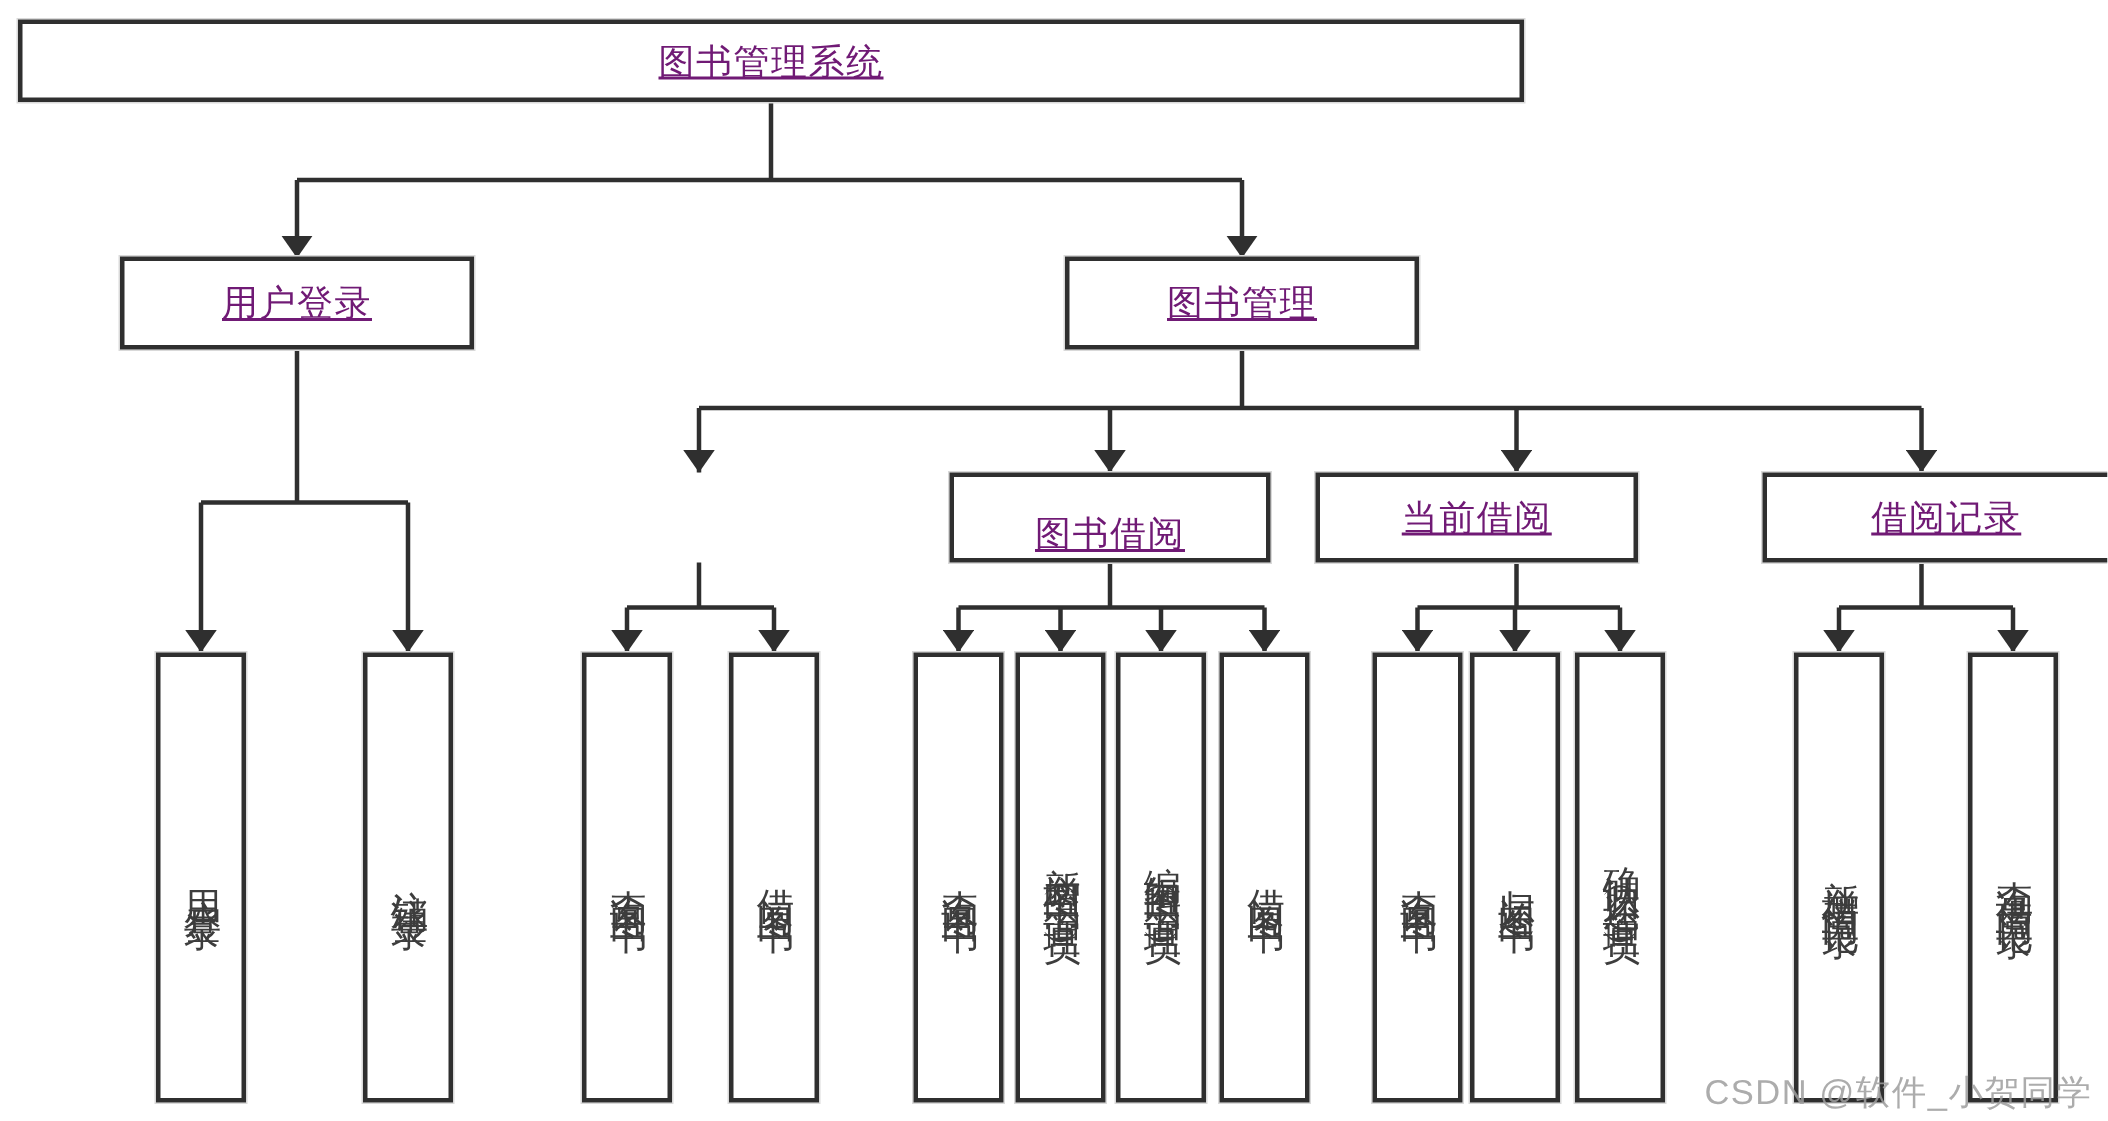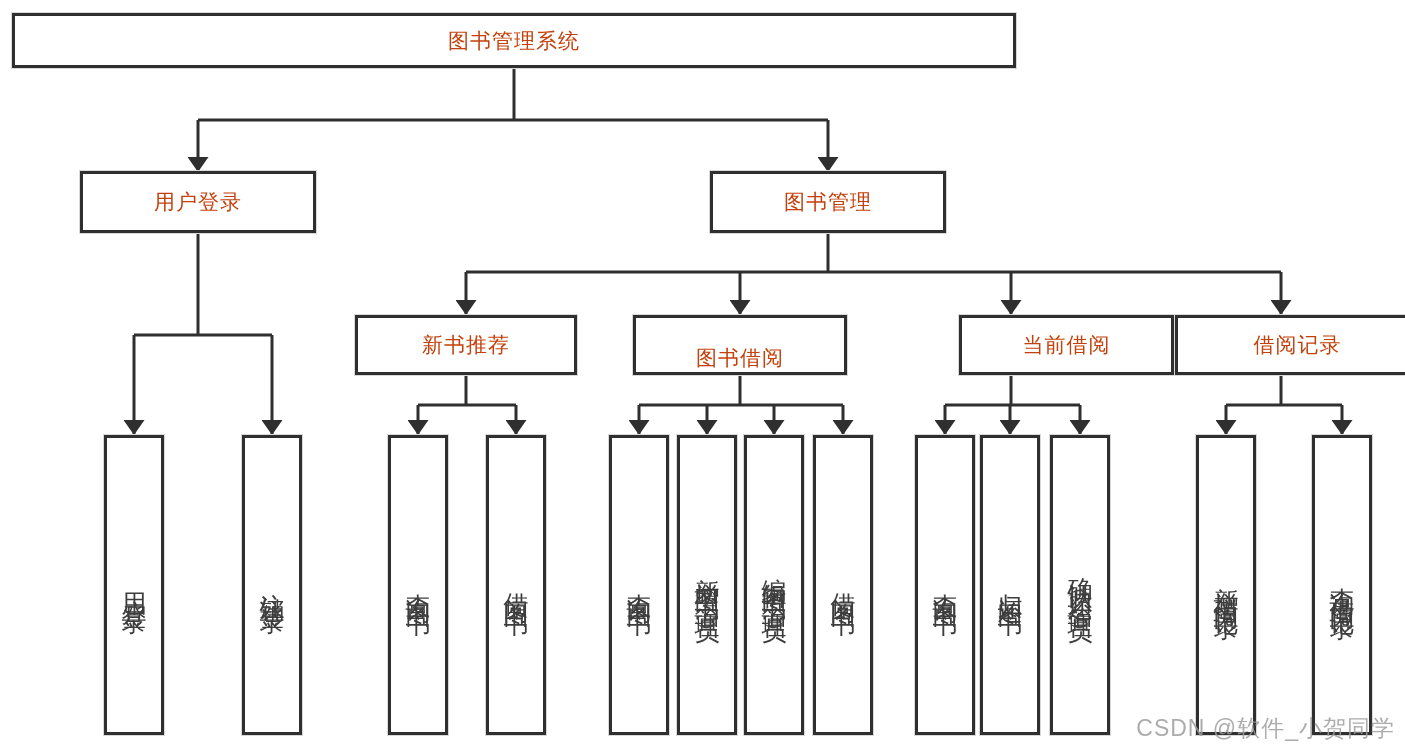--- a/index.html
+++ b/index.html
@@ -28,24 +28,25 @@
     box-sizing: border-box;
     background: #ffffff;
     border: 3px solid #2f2f2f;
     display: flex;
     align-items: center;
     justify-content: center;
     z-index: 2;
     box-shadow: 0 0 0 1px #d9d9d9;
   }
   .node .hlabel {
-    font-size: 21px;
+    font-size: 24px;
     letter-spacing: 1px;
-    color: #c2410c;
+    color: #701a75;
     white-space: nowrap;
+    text-decoration: underline;
   }
   .vnode {
     width: 60px;
     height: 300px;
     top: 435px;
   }
   .vnode .vlabel {
     writing-mode: vertical-rl;
     text-orientation: mixed;
     font-size: 25px;
@@ -124,27 +125,24 @@
     <span class="hlabel">图书管理系统</span>
   </div>
 
   <div class="node" style="left:80px; top:171px; width:236px; height:62px;">
     <span class="hlabel">用户登录</span>
   </div>
   <div class="node" style="left:710px; top:171px; width:236px; height:62px;">
     <span class="hlabel">图书管理</span>
   </div>
 
-  <div class="node" style="left:355px; top:315px; width:222px; height:60px;">
-    <span class="hlabel">新书推荐</span>
-  </div>
   <div class="node" style="left:633px; top:315px; width:214px; height:60px;align-items:flex-end;">
     <span class="hlabel">图书借阅</span>
   </div>
-  <div class="node" style="left:959px; top:315px; width:215px; height:60px;">
+  <div class="node" style="left:877px; top:315px; width:215px; height:60px;">
     <span class="hlabel">当前借阅</span>
   </div>
   <div class="node" style="left:1175px; top:315px; width:245px; height:60px;">
     <span class="hlabel">借阅记录</span>
   </div>
 
   <div class="node vnode" style="left:104px;">
     <span class="vlabel">用户登录</span>
   </div>
   <div class="node vnode" style="left:242px;">

